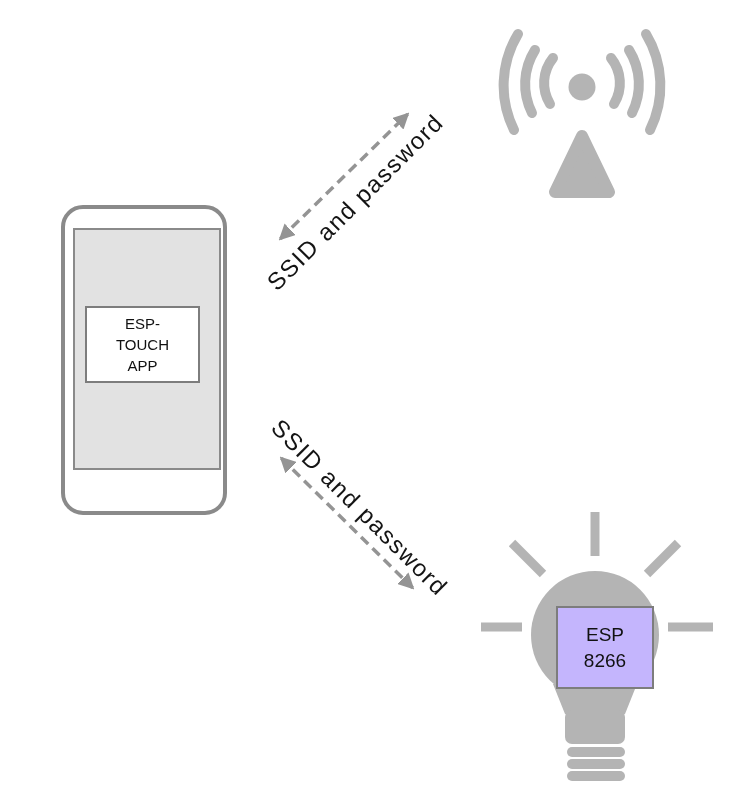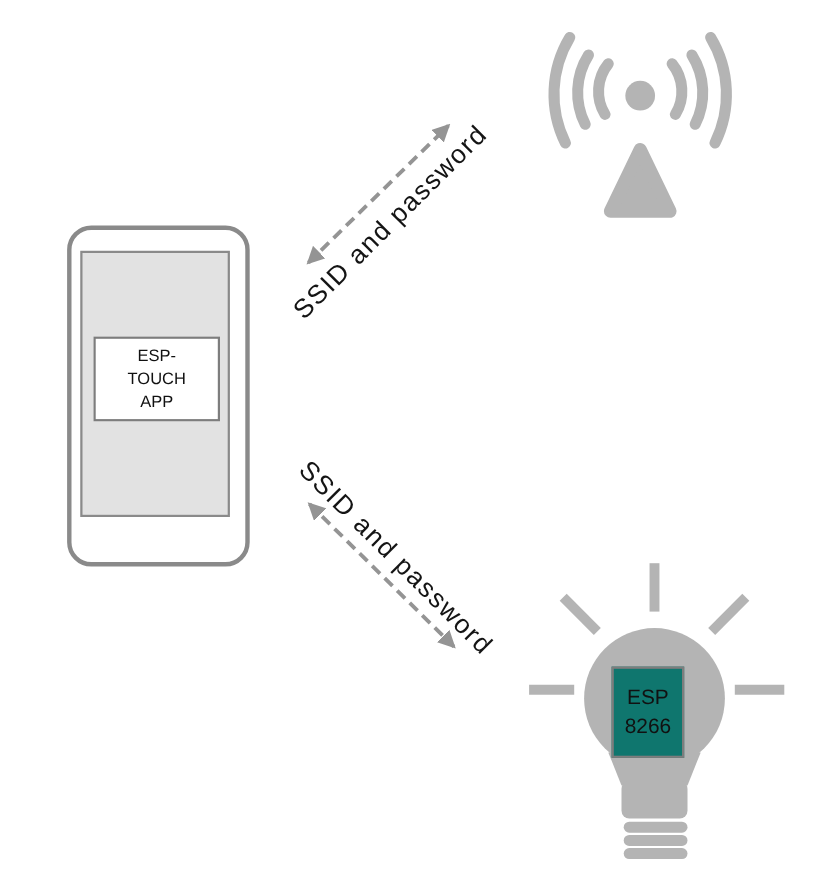--- a/index.html
+++ b/index.html
@@ -7,34 +7,34 @@
     position:relative;width:739px;height:800px;background:#ffffff;
     font-family:"Liberation Sans","DejaVu Sans",sans-serif;overflow:hidden;
   }
   .stage svg.shapes{position:absolute;left:0;top:0;}
   
   .phone{
     position:absolute;left:61px;top:205px;width:166px;height:310px;
     box-sizing:border-box;border:4px solid #8a8a8a;border-radius:22px;background:#ffffff;
   }
   .screen{
-    position:absolute;left:8px;top:19px;width:136px;height:242px;
+    position:absolute;left:8px;top:19px;width:148px;height:242px;
     box-sizing:border-box;border:2px solid #8a8a8a;background:#e2e2e2;
   }
   .app-box{
     position:absolute;left:10px;top:76px;width:115px;height:77px;
     box-sizing:border-box;border:2px solid #7d7d7d;background:#ffffff;
     display:flex;align-items:center;justify-content:center;
     text-align:center;font-size:15px;line-height:21px;color:#111111;
     white-space:pre-line;
   }
   
   .esp-box{
-    position:absolute;left:556px;top:606px;width:66px;height:83px;
-    box-sizing:border-box;border:2px solid #7d7d7d;background:#0f766e;
+    position:absolute;left:556px;top:606px;width:98px;height:83px;
+    box-sizing:border-box;border:2px solid #7d7d7d;background:#c4b5fd;
     display:flex;align-items:center;justify-content:center;
     text-align:center;font-size:19px;line-height:26px;color:#111111;
     white-space:pre-line;
   }
   
   .link-label{
     position:absolute;font-size:24px;letter-spacing:1.5px;color:#141414;
     white-space:nowrap;line-height:30px;
   }
   .link-label-top{left:282px;top:267px;transform:rotate(-45deg);transform-origin:0 100%;}

